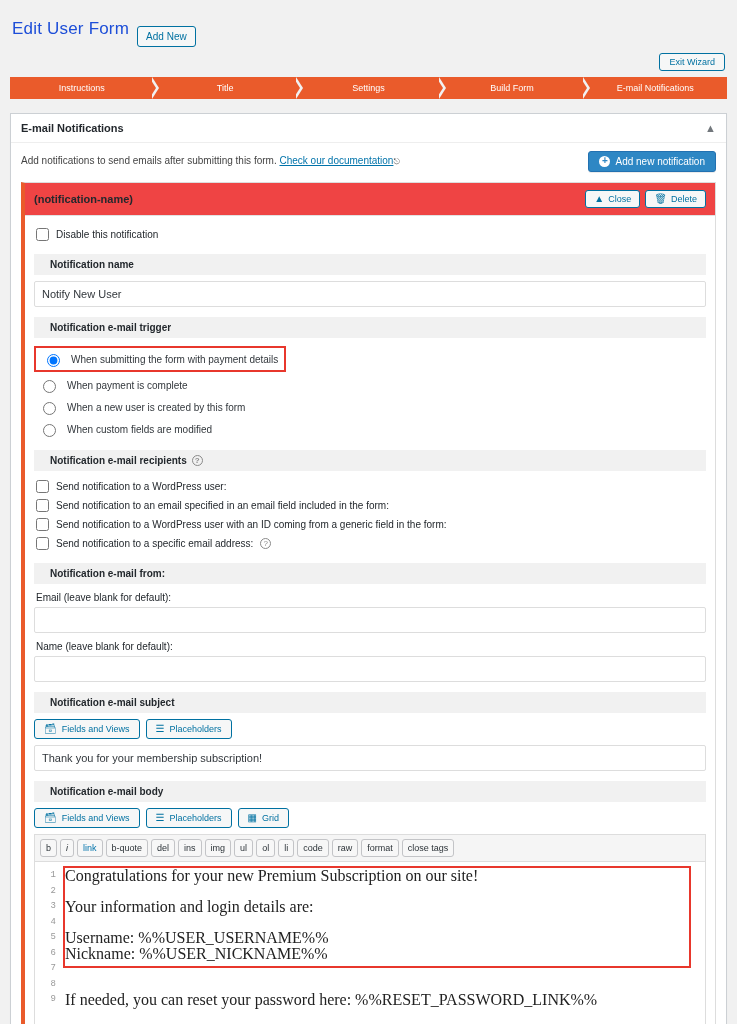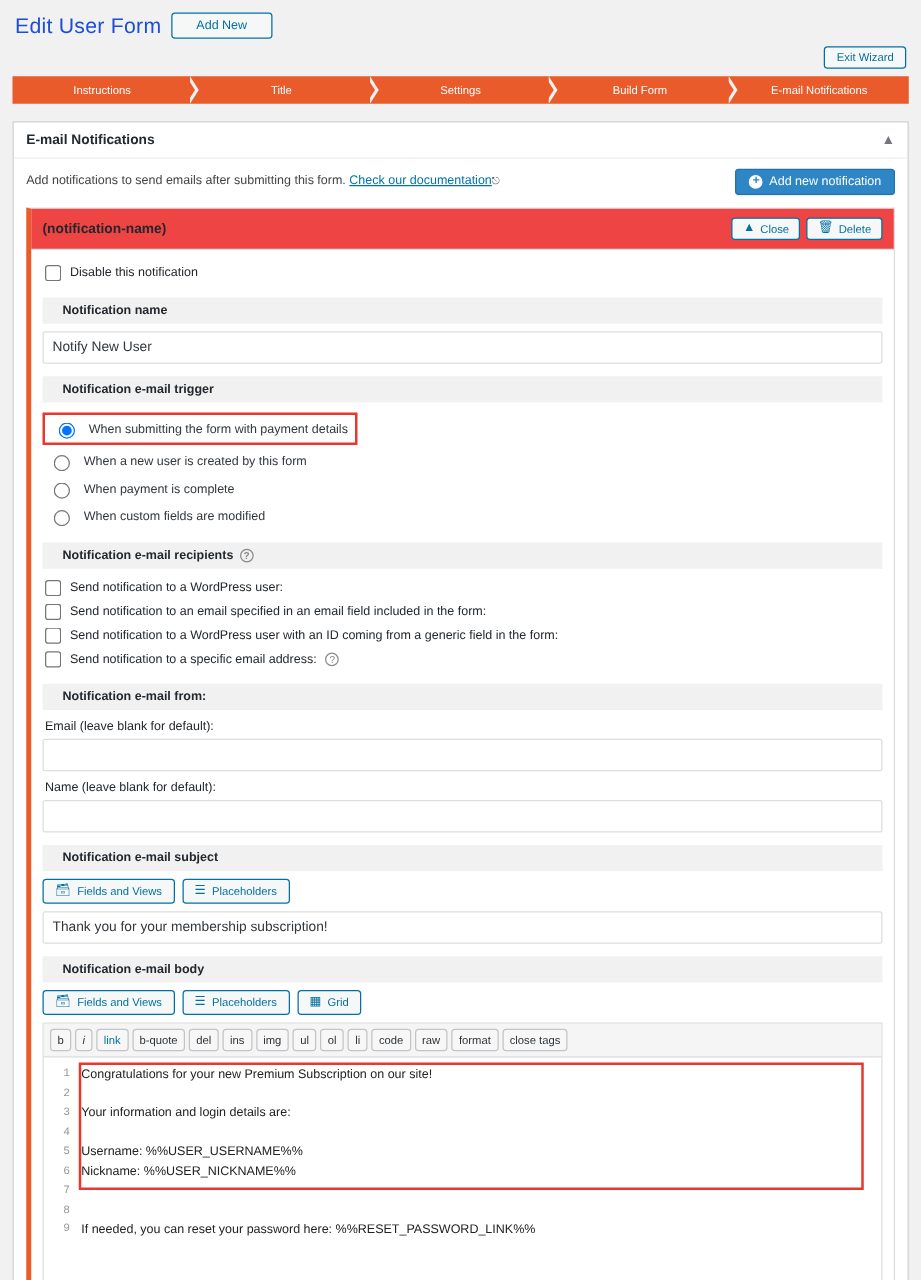--- a/index.html
+++ b/index.html
@@ -14,22 +14,23 @@
   .page { width: 737px; min-height: 1024px; position: relative; background: #f1f1f1; }
 
   
   .top-header {
     display: flex; align-items: center; gap: 8px;
     padding: 10px 12px 6px 12px;
   }
   .page-title { font-size: 17px; font-weight: normal; color: #1d4ed8; letter-spacing: .2px; }
   .add-new-btn {
     border: 1px solid #0071a1; color: #0071a1; background: #f6f7f7;
-    border-radius: 3px; font-size: 10px; padding: 2px 19px; line-height: 15px;
+    border-radius: 3px; font-size: 10px; padding: 2px 8px; line-height: 15px;
     cursor: pointer;
+    margin-top: 16px;
   }
   .exit-wizard-row { display: flex; justify-content: flex-end; padding: 0 12px 6px 12px; }
   .exit-wizard-btn {
     border: 1px solid #0071a1; color: #0071a1; background: #f6f7f7;
     border-radius: 3px; font-size: 9px; padding: 3px 9px; cursor: pointer;
   }
 
   
   .wizard {
     display: flex; margin: 0 10px; background: #ea5b2b; height: 22px;
@@ -161,21 +162,21 @@
     position: absolute; left: 28px; top: 4px; right: 14px;
     border: 2px solid #e8372c; height: 102px;
   }
   .code-lines { display: flex; }
   .gutter {
     width: 26px; text-align: right; padding-right: 5px; color: #999;
     font-family: "Liberation Mono", monospace; font-size: 9px; line-height: 15.5px;
     user-select: none;
   }
   .code-body {
-    flex: 1; font-family: Liberation Sans, sans-serif; font-size: 10px;
+    flex: 1; font-family: Liberation Serif, serif; font-size: 16px;
     line-height: 15.5px; color: #222; white-space: pre; padding-left: 4px;
   }
   .dashicon { font-size: 10px; line-height: 10px; }
 </style>
 </head>
 <body>
 
 <div class="page">
 
   <div class="top-header">
@@ -259,25 +260,25 @@
 
           <div class="highlight-box">
             <label class="radio-row" style="padding:0">
               <input type="radio" name="trigger" checked="" style="">
               <span>When submitting the form with payment details</span>
             </label>
           </div>
 
           <label class="radio-row">
             <input type="radio" name="trigger" style="">
-            <span>When a new user is created by this form</span>
+            <span>When payment is complete</span>
           </label>
           <label class="radio-row">
             <input type="radio" name="trigger" style="">
-            <span>When payment is complete</span>
+            <span>When a new user is created by this form</span>
           </label>
           <label class="radio-row">
             <input type="radio" name="trigger" style="">
             <span>When custom fields are modified</span>
           </label>
 
           
           <div class="section-bar">
             <span>Notification e-mail recipients</span>
             <span class="help-icon">?</span>

